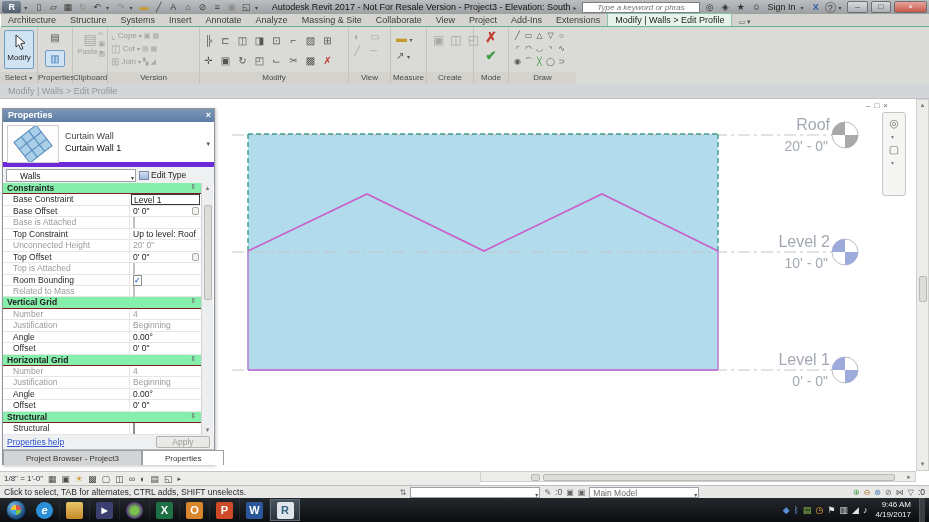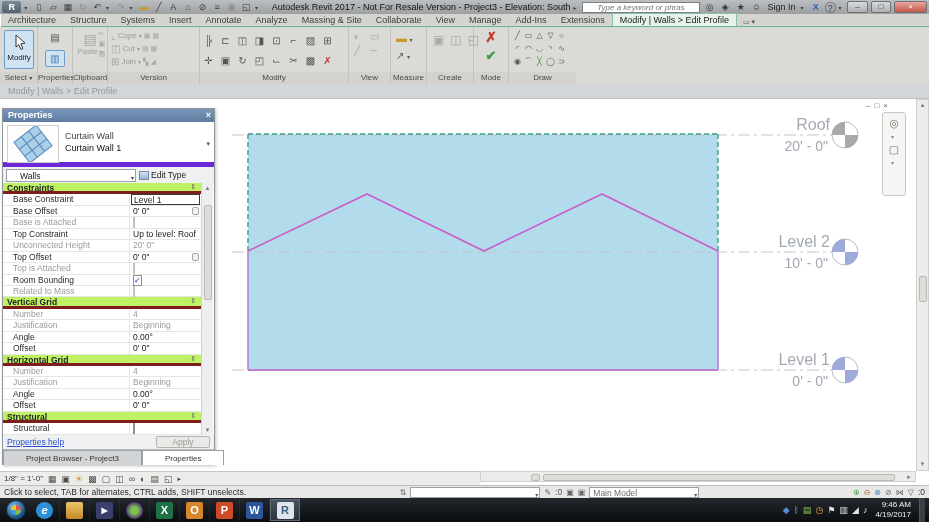--- a/index.html
+++ b/index.html
@@ -64,21 +64,21 @@
   #selrow{height:16px;display:flex;align-items:center;padding:0 3px;gap:3px;background:#eef0f1}
   #wallsdd{width:130px;height:13px;background:#fff;border:1px solid #9aa0a6;font-size:8.5px;line-height:12px;padding-left:13px;position:relative}
   #wallsdd .dda{position:absolute;right:1px;top:2px;font-size:6px;color:#444}
   #edittype{display:flex;align-items:center;gap:2px;font-size:8.5px;color:#222}
   #etic{width:10px;height:9px;border:1px solid #7a8aa8;background:linear-gradient(#cfe0f0,#9db8d8)}
   #grid{position:relative;height:252px;background:#fff;overflow:hidden}
   .prow{height:11.45px;display:flex;border-bottom:1px solid #e6e6e6;font-size:8.5px;width:198px}
   .prow .lab{width:126px;padding-left:10px;line-height:11px;color:#2a2a2a;white-space:nowrap;overflow:hidden}
   .prow .val{flex:1;border-left:1px solid #e6e6e6;padding-left:3px;line-height:11px;color:#1a1a1a;position:relative;white-space:nowrap}
   .prow.grey .lab,.prow.grey .val{color:#9b9b9b}
-  .prow.sect{background:#bef264;border-bottom:3px solid #7f1d1d}
+  .prow.sect{background:#86efac;border-bottom:1px solid #7f1d1d}
   .prow.sect .lab{width:100%;padding-left:4px;color:#222;font-weight:bold}
   .prow.sect .pin{position:absolute;right:18px;font-size:7px;color:#666}
   .prow .valbox{position:absolute;left:1px;top:0;right:1px;bottom:0;border:1px solid #3a3a3a;background:#fff;line-height:10px;padding-left:2px}
   .cellbtn{position:absolute;right:2px;top:1.5px;width:7px;height:8px;border:1px solid #a8a8a4;border-radius:2px;background:#f2f2f0}
   .chk{width:9px;height:9px;border:1px solid #8e8e8a;background:#fff;margin-top:1px;font-size:8px;line-height:8px;text-align:center;color:#3a6cc8;font-weight:bold}
   .chk.dis{background:#ededeb;border-color:#c2c2be}
   #palsb{position:absolute;right:1px;top:0;width:12px;height:252px;background:#eceef0;border-left:1px solid #d0d2d4}
   #palsb .sbthumb{position:absolute;left:1.5px;width:8px}
   #palfoot{height:14px;display:flex;align-items:center;justify-content:space-between;padding:0 4px;background:#eef0f1}
   #prophelp{color:#2a4fd0;text-decoration:underline;font-size:8.5px}
@@ -149,21 +149,21 @@
 <div id="tabrow" class="abs">
   <span class="rtab">Architecture</span>
   <span class="rtab">Structure</span>
   <span class="rtab">Systems</span>
   <span class="rtab">Insert</span>
   <span class="rtab">Annotate</span>
   <span class="rtab">Analyze</span>
   <span class="rtab">Massing &amp; Site</span>
   <span class="rtab">Collaborate</span>
   <span class="rtab">View</span>
-  <span class="rtab">Manage</span>
+  <span class="rtab">Project</span>
   <span class="rtab">Add-Ins</span>
   <span class="rtab">Extensions</span>
   <span class="rtab ctx">Modify | Walls &gt; Edit Profile</span>
   <span id="ribtoggle">▭ ▾</span>
 </div>
 
 <div id="ribbon" class="abs">
   <div class="panel" style="width:38px">
     <div class="pbody">
       <div id="modifybtn">

